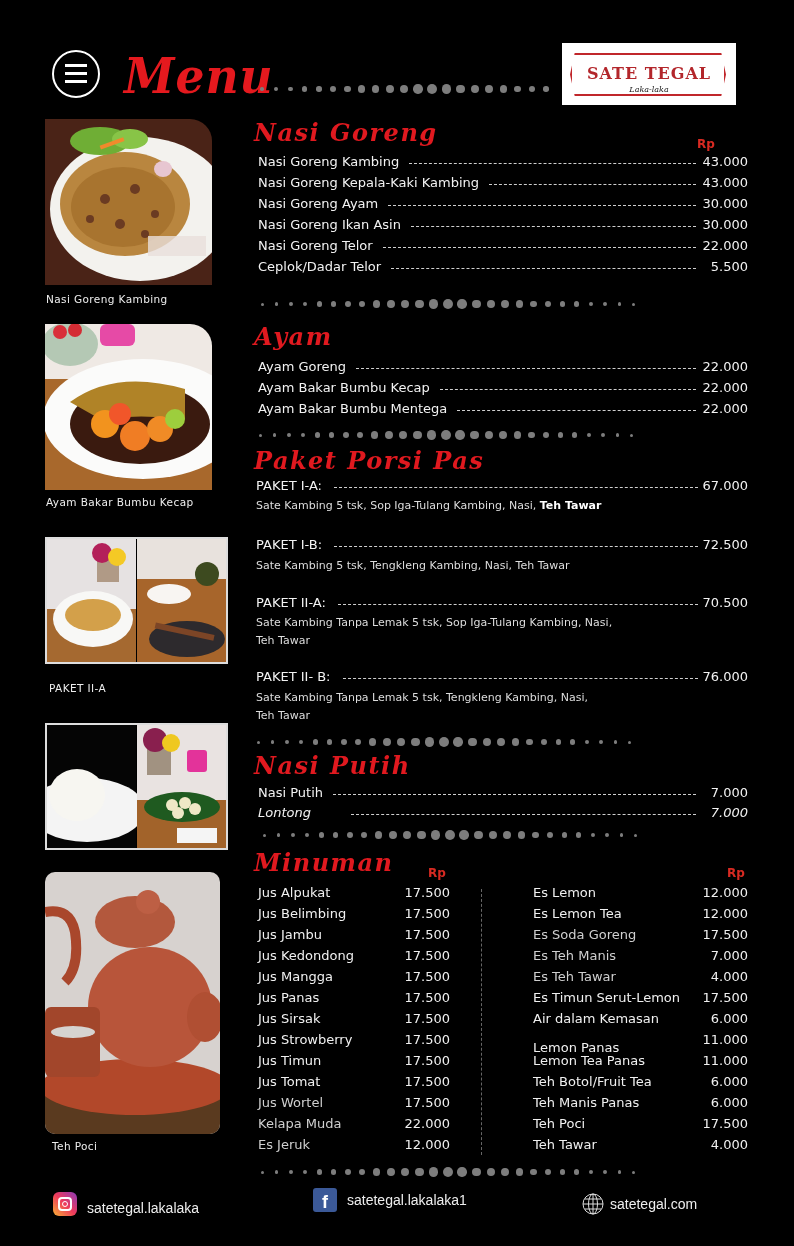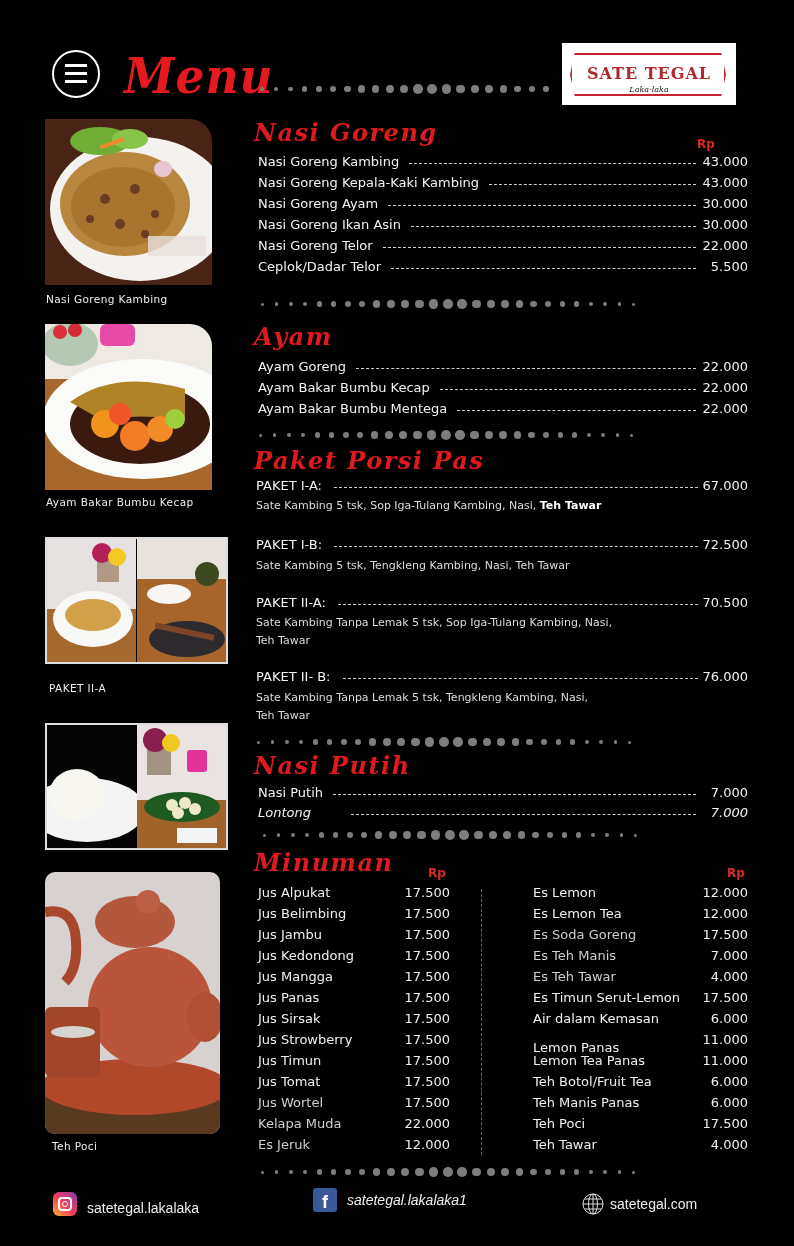--- a/index.html
+++ b/index.html
@@ -503,21 +503,21 @@
 
 <div class="abs" style="left:53px; top:1192px; display:flex; align-items:flex-end;">
   <span style="display:inline-block; width:24px; height:24px; border-radius:6px; background:linear-gradient(45deg,#f9b134 0%,#ee3a5c 50%,#8a3ab9 100%); position:relative;">
     <span style="position:absolute; left:5px; top:5px; width:14px; height:14px; border:2px solid #fff; border-radius:4px; box-sizing:border-box;"></span>
     <span style="position:absolute; left:9px; top:9px; width:6px; height:6px; border:1.5px solid #fff; border-radius:50%; box-sizing:border-box;"></span>
   </span>
   <span class="foot" style="position:static; margin-left:10px;">satetegal.lakalaka</span>
 </div>
 <div class="abs" style="left:313px; top:1188px; display:flex; align-items:center;">
   <span style="display:inline-block; width:24px; height:24px; border-radius:3px; background:#3b5998; color:#fff; font-weight:bold; font-size:18px; text-align:center; line-height:28px; font-family:'Liberation Sans',sans-serif;">f</span>
-  <span class="foot" style="position:static; margin-left:10px;font-style:italic;">satetegal.lakalaka1</span>
+  <span class="foot" style="position:static; margin-left:10px;">satetegal.lakalaka1</span>
 </div>
 <div class="abs" style="left:582px; top:1193px; display:flex; align-items:center;">
   <svg width="22" height="22" viewBox="0 0 22 22">
     <g fill="none" stroke="#ddd" stroke-width="1">
       <circle cx="11" cy="11" r="10"></circle>
       <ellipse cx="11" cy="11" rx="4.5" ry="10"></ellipse>
       <line x1="11" y1="1" x2="11" y2="21"></line>
       <line x1="1" y1="11" x2="21" y2="11"></line>
       <line x1="3" y1="6" x2="19" y2="6"></line>
       <line x1="3" y1="16" x2="19" y2="16"></line>

